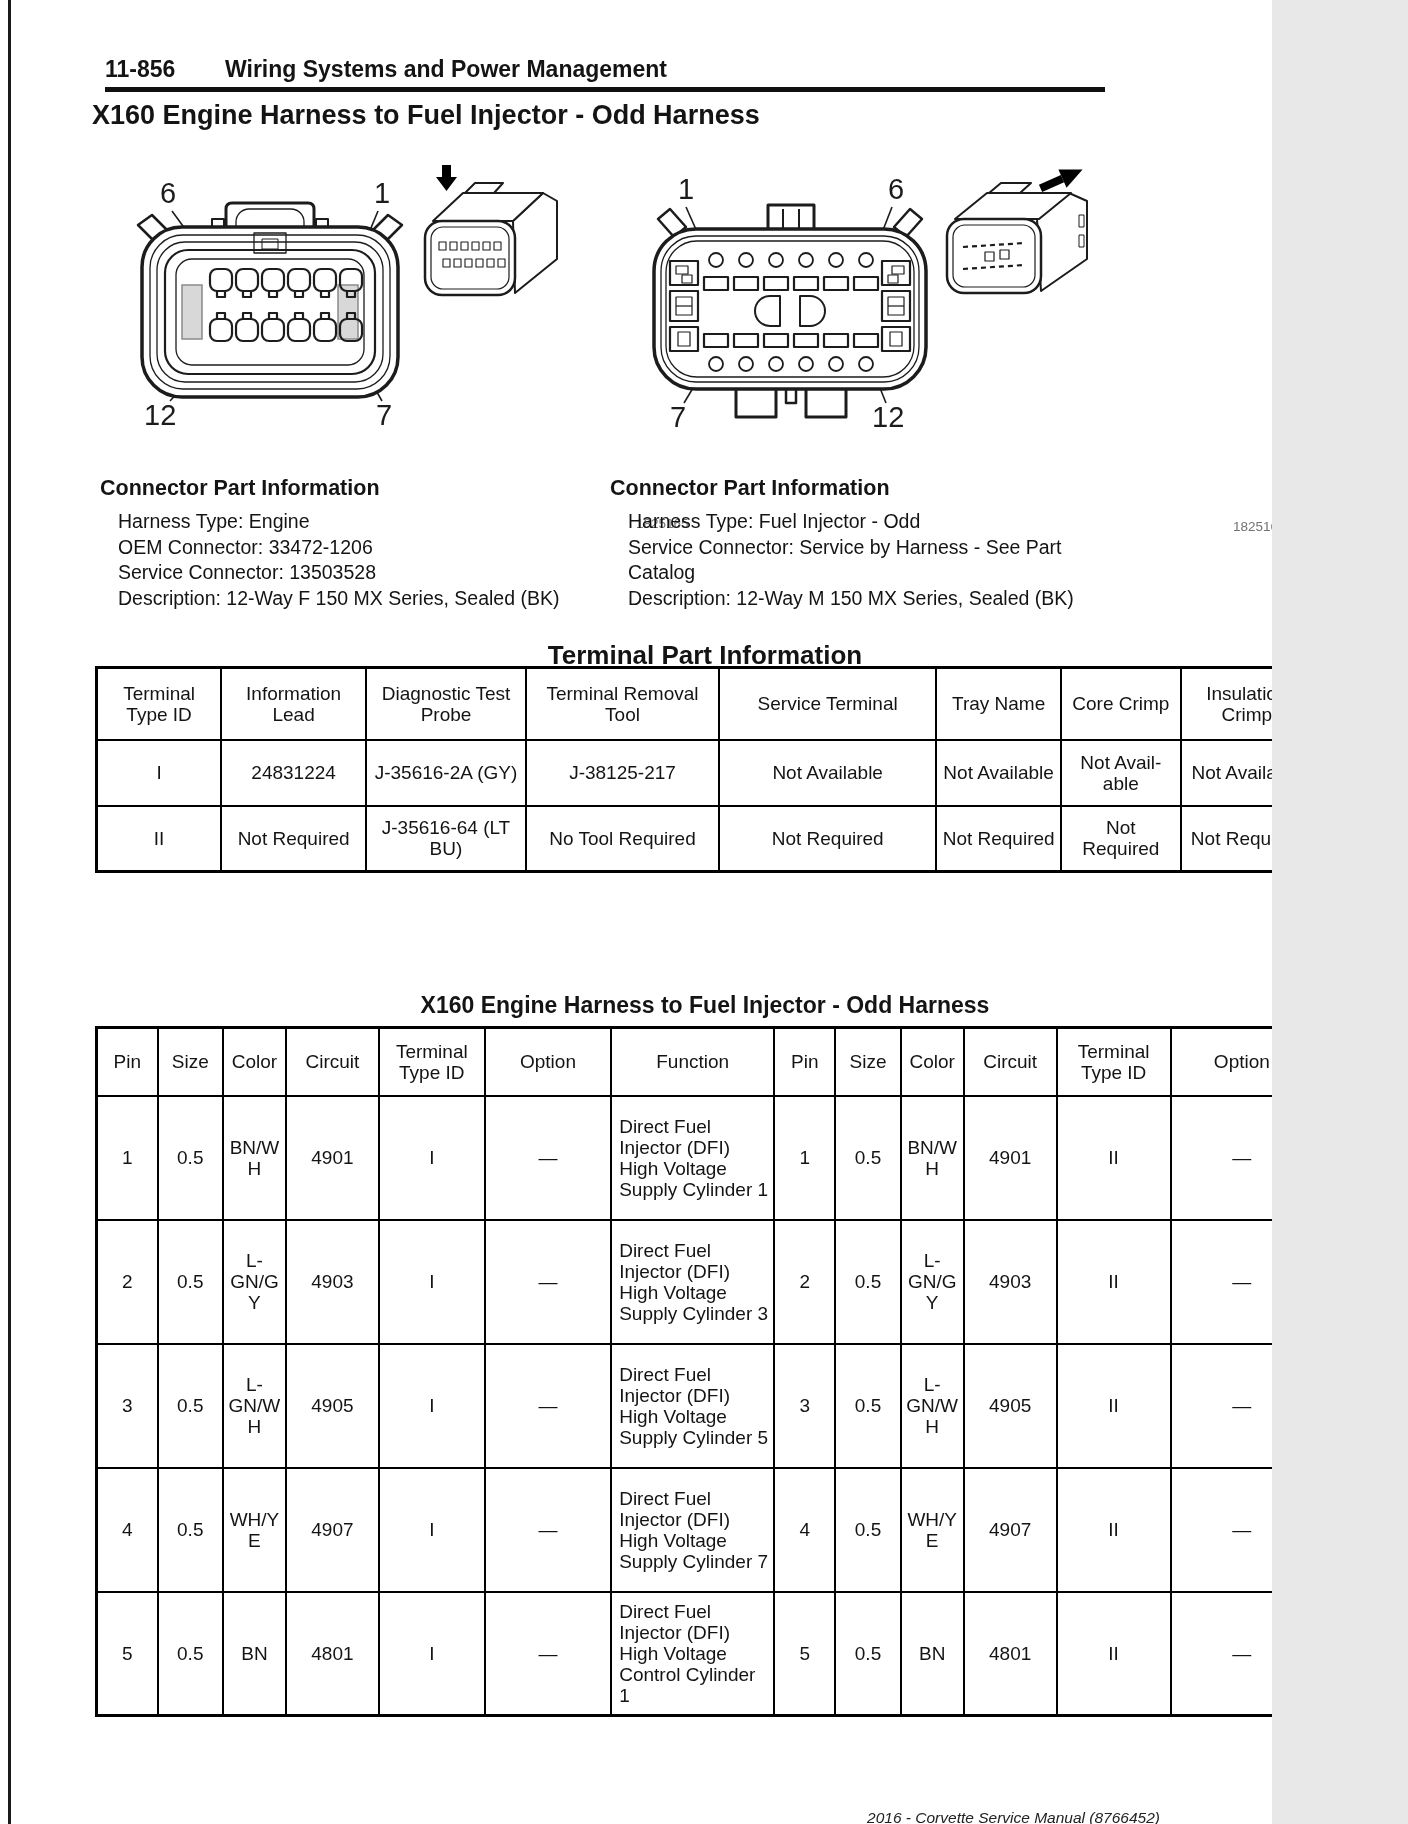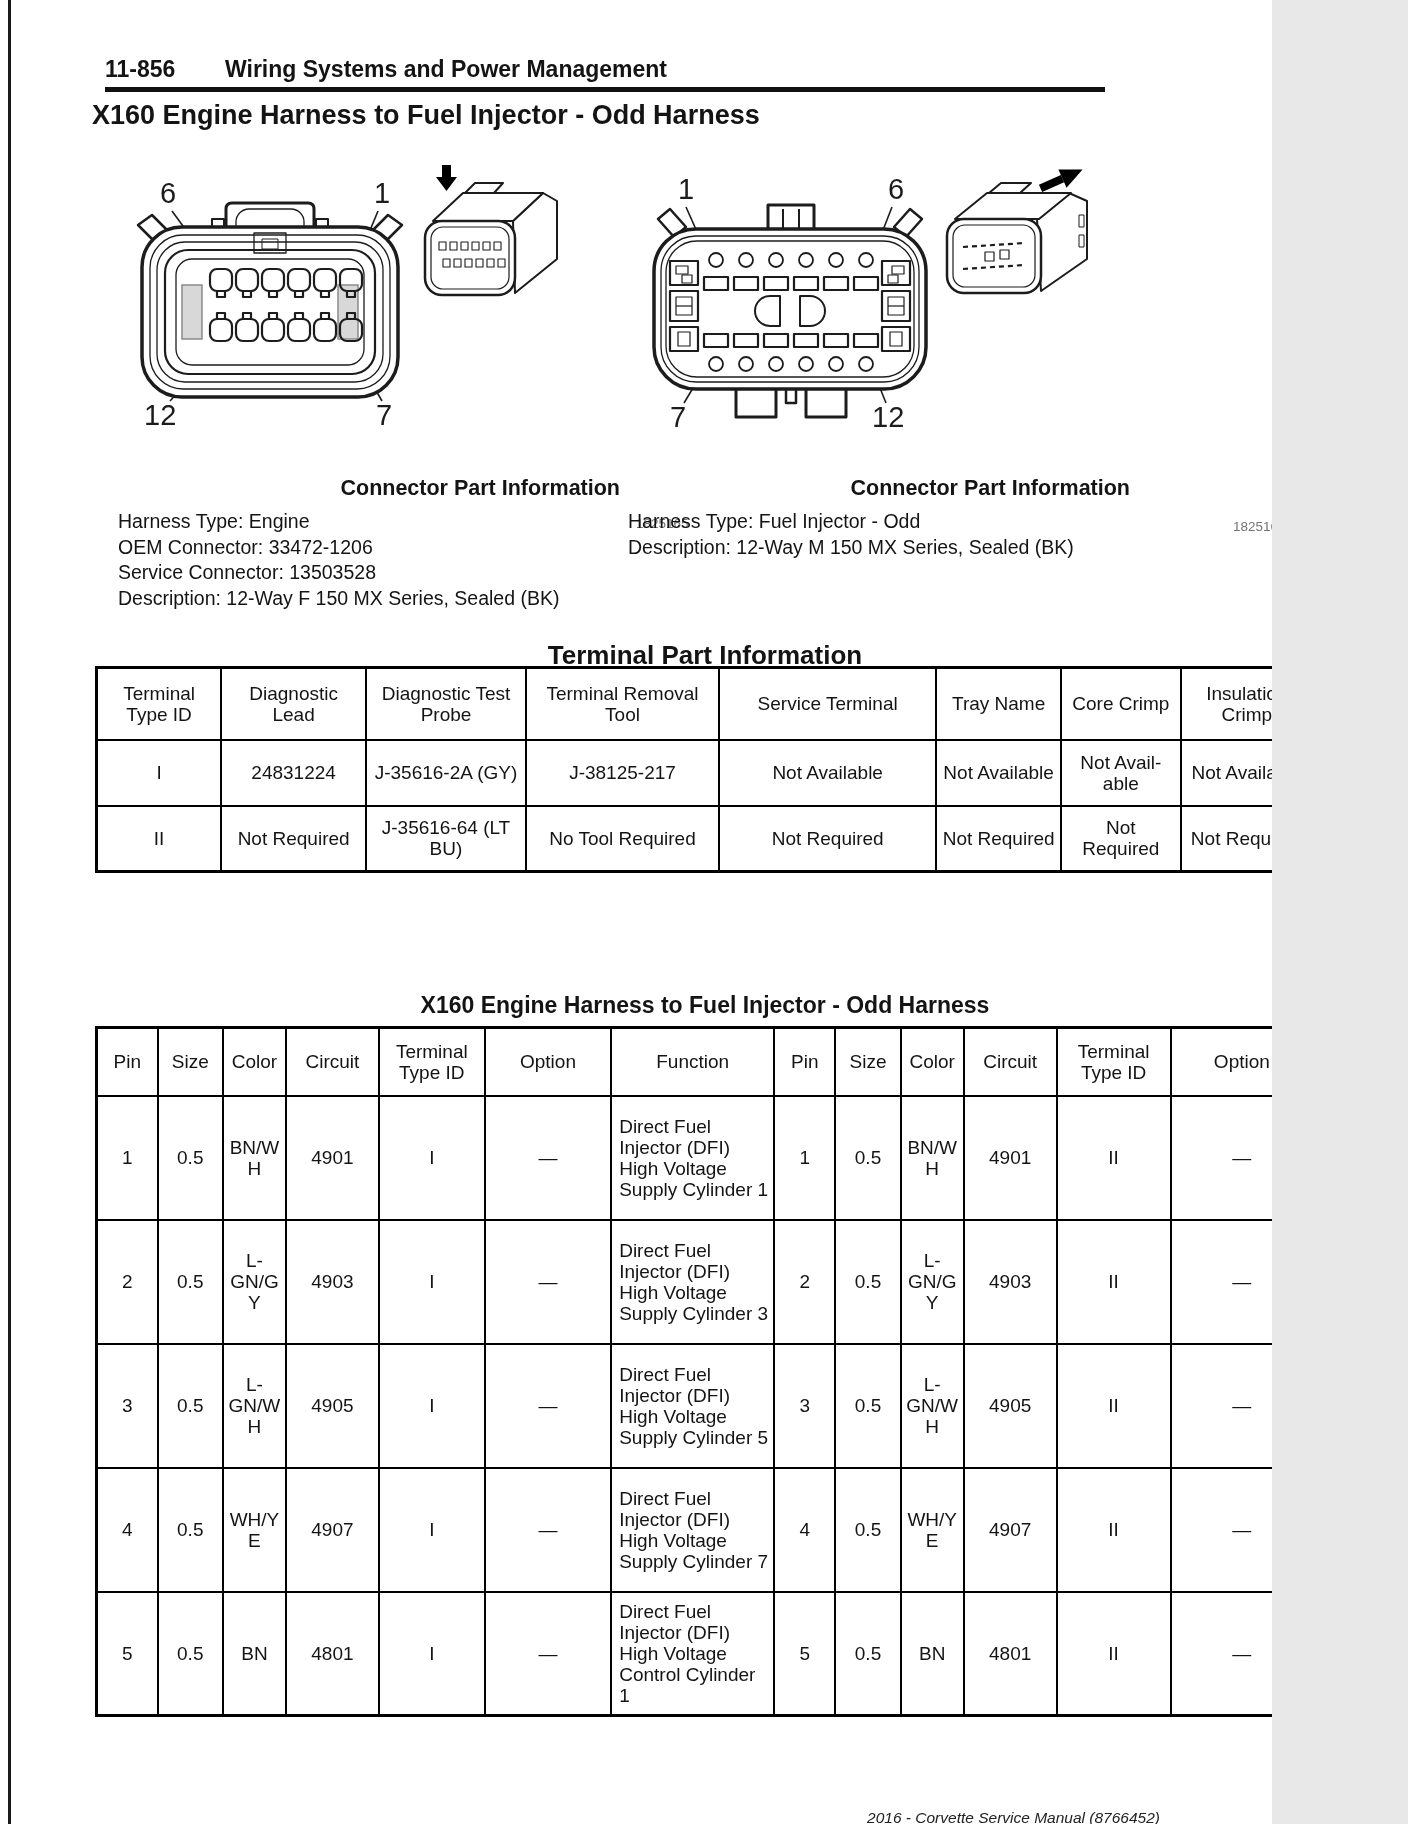--- a/index.html
+++ b/index.html
@@ -7,21 +7,21 @@
         font-family:"Liberation Sans",sans-serif;color:#141414;padding-left:40px;}
   .edge-bar{position:absolute;left:8px;top:0;width:3px;height:1824px;background:#1a1a1a;}
   .hdr{position:absolute;left:105px;top:56px;width:1000px;font-weight:bold;font-size:23px;display:flex;}
   .hdr .num{width:120px;}
   .rule{position:absolute;left:105px;top:87px;width:1000px;height:5px;background:#111;}
   .doc-title{position:absolute;left:92px;top:100px;font-weight:bold;font-size:27px;}
   .figsvg{position:absolute;top:163px;}
   .figsvg text{font-size:29px;fill:#1c1c1c;stroke:none;font-family:"Liberation Sans",sans-serif;}
   .imgid{position:absolute;font-size:13.5px;color:#737373;}
   .cinfo{position:absolute;top:476px;width:520px;}
-  .cinfo h2{margin:0 0 8px 0;font-size:21.5px;font-weight:bold;text-align:right;}
+  .cinfo h2{margin:0 0 8px 0;font-size:21.5px;font-weight:bold;}
   .cinfo .ln{margin-left:18px;font-size:19.5px;line-height:25.5px;}
   .tbl-title{position:absolute;left:95px;width:1220px;text-align:center;font-weight:bold;}
   table{border-collapse:collapse;table-layout:fixed;background:#fff;}
   .dtab{position:absolute;left:95px;width:1220px;border:3px solid #000;}
   .dtab th,.dtab td{border:2.5px solid #000;text-align:center;vertical-align:middle;
        font-size:19px;line-height:21px;padding:5px 4px;word-wrap:break-word;}
   .dtab th{font-weight:normal;}
   .dtab td.cell-left{text-align:left;padding-left:7px;}
   #terminal-table tr{height:66px;}
   #terminal-table thead tr{height:72px;}
@@ -234,39 +234,40 @@
   <div class="cinfo" style="left:100px">
     <h2>Connector Part Information</h2>
     <div class="ln">Harness Type: Engine</div>
     <div class="ln">OEM Connector: 33472-1206</div>
     <div class="ln">Service Connector: 13503528</div>
     <div class="ln">Description: 12-Way F 150 MX Series, Sealed (BK)</div>
   </div>
   <div class="cinfo" style="left:610px">
     <h2>Connector Part Information</h2>
     <div class="ln">Harness Type: Fuel Injector - Odd</div>
+    <div class="ln">Service Connector: Service by Harness - See Part Catalog</div>
     <div class="ln">Description: 12-Way M 150 MX Series, Sealed (BK)</div>
   </div>
 
   <div class="tbl-title" style="top:640px;font-size:26px">Terminal Part Information</div>
   <table class="dtab" id="terminal-table" style="top:666px">
     <colgroup>
       <col style="width:124px">
         <col style="width:144px">
         <col style="width:159px">
         <col style="width:192px">
       <col style="width:216px">
         <col style="width:124px">
         <col style="width:119px">
         <col style="width:132px">
     </colgroup>
     <thead>
         <tr>
           <th>Terminal Type ID</th>
-          <th>Diagnostic Lead</th>
+          <th>Information Lead</th>
           <th>Diagnostic Test Probe</th>
           <th>Terminal Removal Tool</th>
           <th>Service Terminal</th>
           <th>Tray Name</th>
           <th>Core Crimp</th>
           <th>Insulation Crimp</th>
         </tr>
       </thead>
     <tbody>
         <tr>

